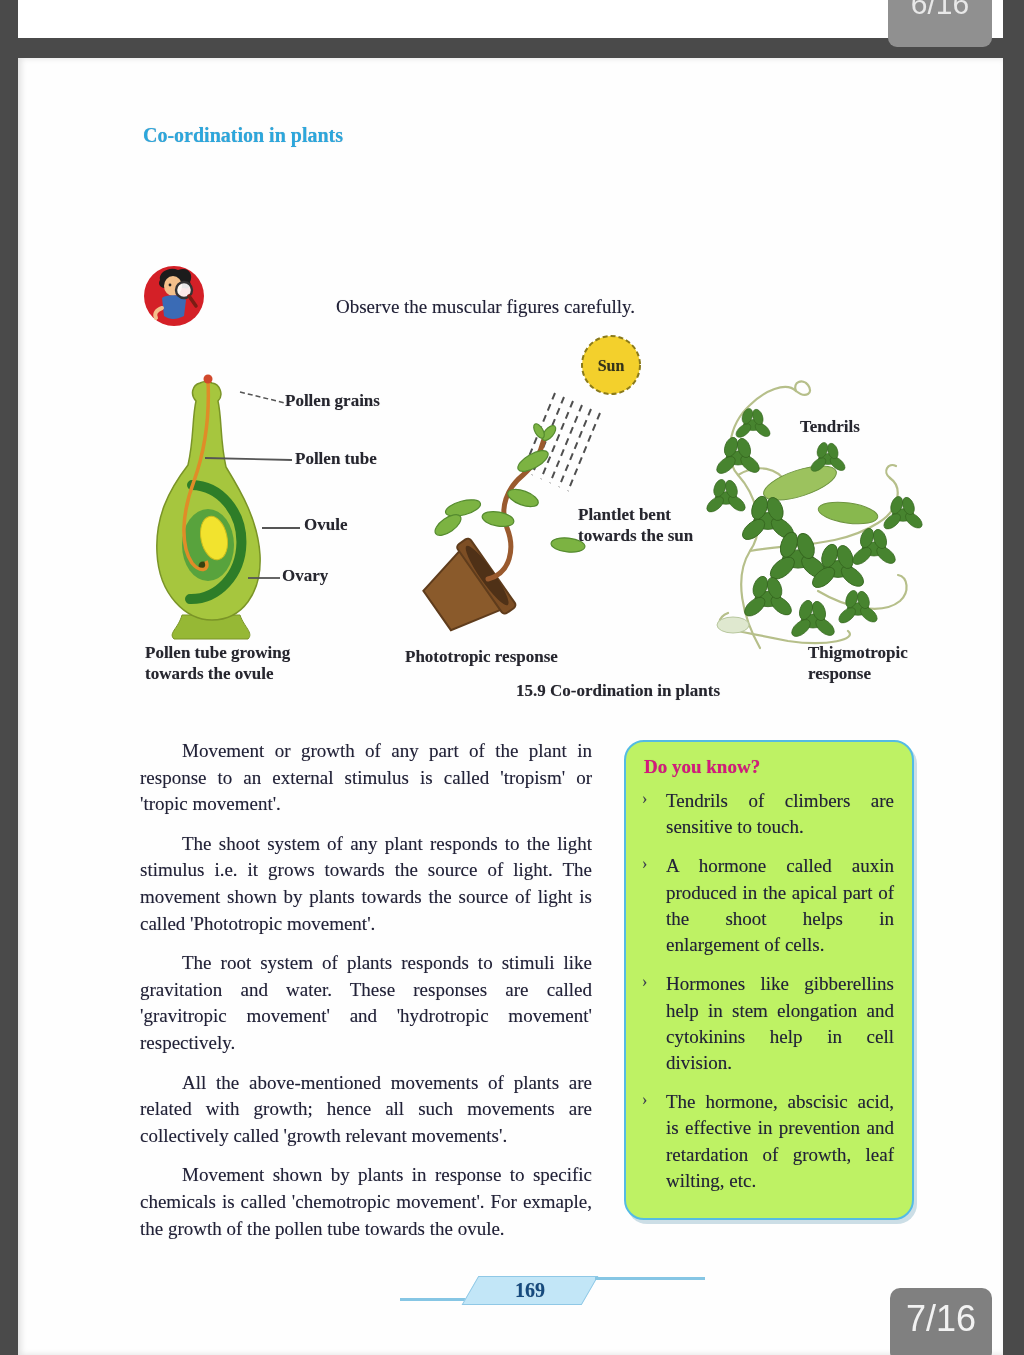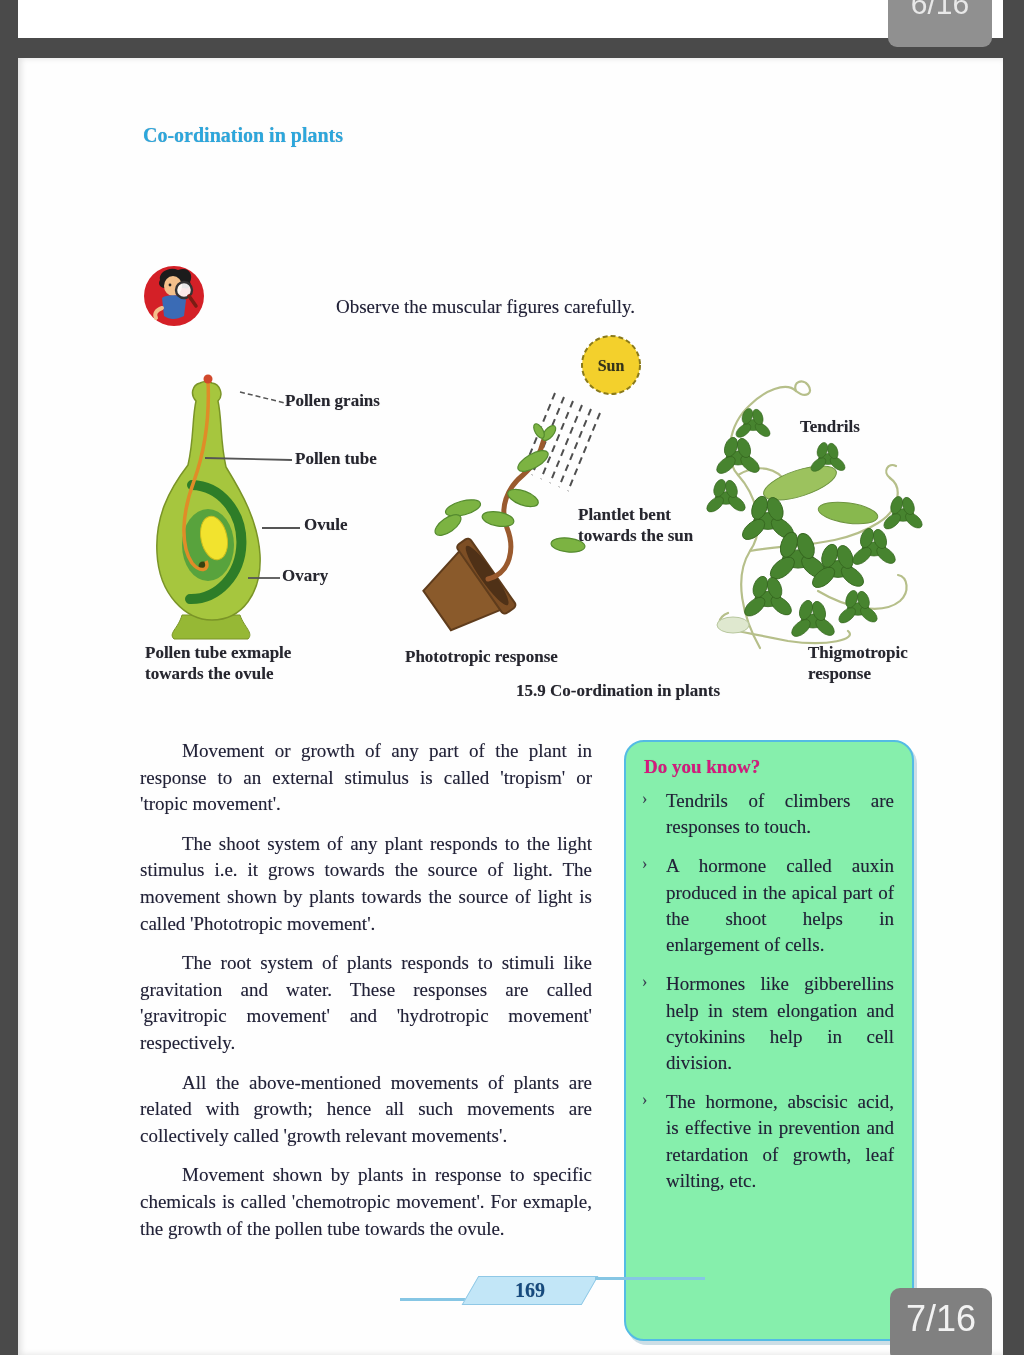--- a/index.html
+++ b/index.html
@@ -20,21 +20,21 @@
   .lbl{font-size:17px;font-weight:bold;color:#26262e;line-height:1.25;}
   .cap{font-size:17px;font-weight:bold;color:#26262e;line-height:1.25;}
   .observe-circle{left:124px;top:206px;width:64px;height:64px;z-index:2;}
   .observe-box{left:168px;top:226px;width:140px;height:40px;background:#a9dcf2;border:2px solid #7dc6e8;
                border-radius:9px;display:flex;align-items:center;justify-content:center;
                box-shadow:2px 3px 0 rgba(120,170,190,.35);}
   .observe-box span{font-size:20px;font-weight:bold;color:#1b2f66;}
   .instruction{left:318px;top:238px;font-size:19px;color:#222238;}
   .left-col{left:122px;top:680px;width:452px;}
   .left-col p{margin:0 0 13px 0;}
-  .dyk{left:606px;top:682px;width:290px;height:601px;background:#86efac;border:2.5px solid #54bbe4;
+  .dyk{left:606px;top:682px;width:290px;height:480px;background:#bef264;border:2.5px solid #54bbe4;
        border-radius:20px;box-sizing:border-box;padding:14px 18px 10px 16px;
        box-shadow:3px 4px 0 rgba(90,150,175,.3);}
   .dyk-title{font-size:19px;font-weight:bold;color:#d6187d;margin:0 0 10px 2px;}
   .dyk-item{display:flex;margin-bottom:13px;}
   .dyk-bullet{flex:0 0 24px;font-size:16px;color:#3a3a52;padding-top:2px;}
   .dyk-text{flex:1;font-size:19px;line-height:1.38;color:#222238;text-align:justify;}
   .ribbon-line{position:absolute;height:2.5px;background:#86c6e4;}
   .ribbon{left:452px;top:1218px;width:118px;height:27px;background:#c2e6f7;border:1px solid #8fc8e6;
           transform:skewX(-30deg);display:flex;align-items:center;justify-content:center;}
   .ribbon span{transform:skewX(30deg);font-size:20px;font-weight:bold;color:#154a7e;}
@@ -83,21 +83,21 @@
       <circle cx="60" cy="6" r="4.5" fill="#d1492c"></circle>
       <line x1="92" y1="19" x2="137" y2="30" stroke="#555" stroke-width="1.5" stroke-dasharray="5 3"></line>
       <line x1="57" y1="85" x2="144" y2="87" stroke="#555" stroke-width="1.8"></line>
       <line x1="114" y1="155" x2="152" y2="155" stroke="#555" stroke-width="1.8"></line>
       <line x1="100" y1="205" x2="132" y2="205" stroke="#555" stroke-width="1.8"></line>
     </svg>
     <div class="abs lbl" style="left:267px;top:332px;">Pollen grains</div>
     <div class="abs lbl" style="left:277px;top:390px;">Pollen tube</div>
     <div class="abs lbl" style="left:286px;top:456px;">Ovule</div>
     <div class="abs lbl" style="left:264px;top:507px;">Ovary</div>
-    <div class="abs cap" style="left:127px;top:584px;width:180px;">Pollen tube exmaple towards the ovule</div>
+    <div class="abs cap" style="left:127px;top:584px;width:180px;">Pollen tube growing towards the ovule</div>
 
     <svg class="abs" style="left:385px;top:275px;" width="310" height="300" viewBox="0 0 310 300">
       <circle cx="208" cy="32" r="29" fill="#f3d02c" stroke="#8a7a1a" stroke-width="2" stroke-dasharray="5 3"></circle>
       <text x="208" y="38" text-anchor="middle" font-family="Liberation Serif, serif" font-size="16" font-weight="bold" fill="#33331a">Sun</text>
       <g stroke="#4f4f4f" stroke-width="2" stroke-dasharray="7 5">
         <line x1="152" y1="60" x2="120" y2="138"></line>
         <line x1="161" y1="64" x2="129" y2="142"></line>
         <line x1="170" y1="68" x2="138" y2="146"></line>
         <line x1="179" y1="72" x2="147" y2="150"></line>
         <line x1="188" y1="76" x2="156" y2="154"></line>
@@ -167,21 +167,21 @@
       <p class="body-text indent">The shoot system of any plant responds to the light stimulus i.e. it grows towards the source of light. The movement shown by plants towards the source of light is called 'Phototropic movement'.</p>
       <p class="body-text indent">The root system of plants responds to stimuli like gravitation and water. These responses are called 'gravitropic movement' and 'hydrotropic movement' respectively.</p>
       <p class="body-text indent">All the above-mentioned movements of plants are related with growth; hence all such movements are collectively called 'growth relevant movements'.</p>
       <p class="body-text indent">Movement shown by plants in response to specific chemicals is called 'chemotropic movement'. For exmaple, the growth of the pollen tube towards the ovule.</p>
     </div>
 
     <div class="abs dyk">
       <div class="dyk-title">Do you know?</div>
       <div class="dyk-item">
         <span class="dyk-bullet">›</span>
-        <span class="dyk-text">Tendrils of climbers are responses to touch.</span>
+        <span class="dyk-text">Tendrils of climbers are sensitive to touch.</span>
       </div>
       <div class="dyk-item">
         <span class="dyk-bullet">›</span>
         <span class="dyk-text">A hormone called auxin produced in the apical part of the shoot helps in enlargement of cells.</span>
       </div>
       <div class="dyk-item">
         <span class="dyk-bullet">›</span>
         <span class="dyk-text">Hormones like gibberellins help in stem elongation and cytokinins help in cell division.</span>
       </div>
       <div class="dyk-item">

